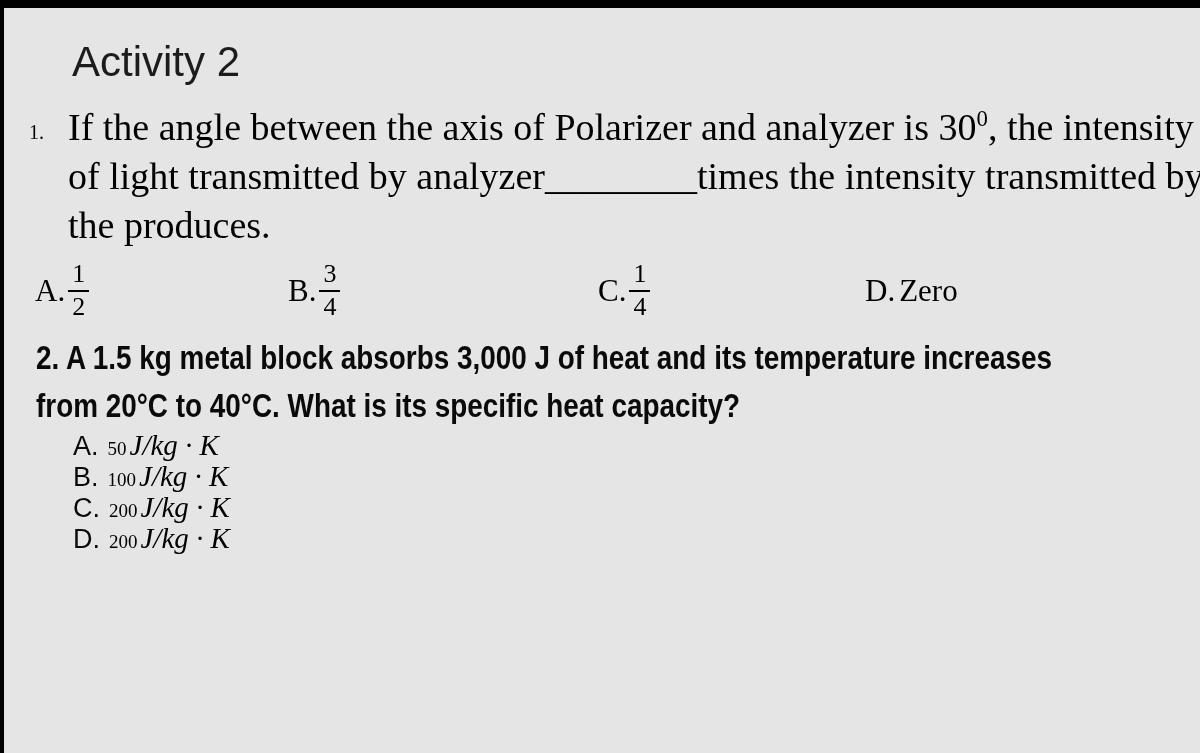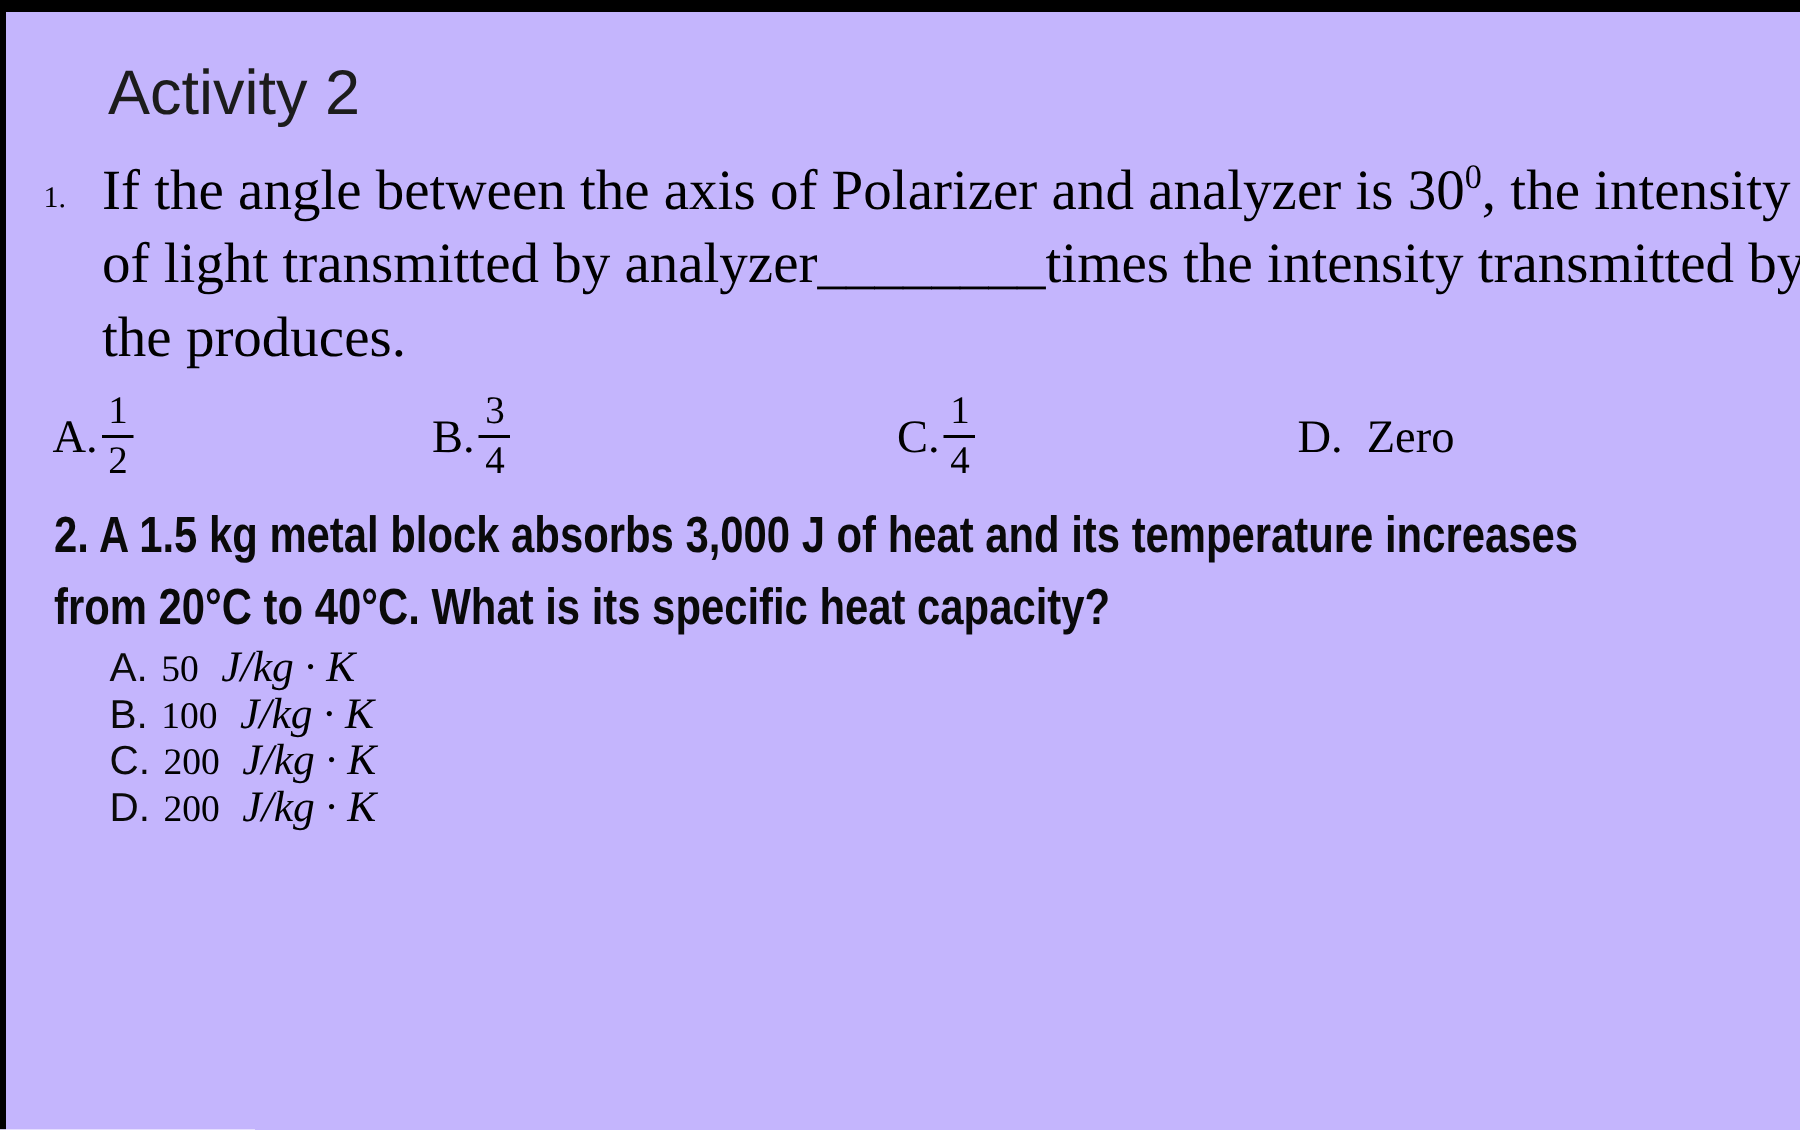--- a/index.html
+++ b/index.html
@@ -4,21 +4,21 @@
 <style>
   html, body {
     margin: 0;
     padding: 0;
     background: #ffffff;
   }
   #page {
     position: relative;
     width: 1200px;
     height: 753px;
-    background: #c4b5fd;
+    background: #e5e5e5;
     overflow: hidden;
     font-family: "Liberation Serif", serif;
     color: #000000;
   }
   .top-bar {
     position: absolute;
     left: 0; top: 0;
     width: 1200px; height: 8px;
     background: #000000;
   }
@@ -79,21 +79,21 @@
     align-items: center;
     font-size: 26px;
     line-height: 1.1;
     margin-left: 3px;
   }
   .frac .num {
     padding: 0 4px 1px 4px;
     border-bottom: 2px solid #000;
   }
   .frac .den { padding-top: 1px; }
-  .opt-text { margin-left: 16px; }
+  .opt-text { margin-left: 4px; }
   
   .q2-lines {
     position: absolute;
     left: 36px; top: 333px;
     font-family: "Liberation Sans", sans-serif;
     font-size: 34px;
     font-weight: 700;
     line-height: 48px;
     color: #0a0a0a;
   }
@@ -115,28 +115,28 @@
     align-items: baseline;
     white-space: nowrap;
   }
   .q2-opt .opt-label {
     font-family: "Liberation Sans", sans-serif;
     font-size: 27px;
     color: #0a0a0a;
   }
   .q2-opt .opt-number {
     font-family: "Liberation Serif", serif;
-    font-size: 25px;
+    font-size: 19px;
     margin-left: 9px;
   }
   .q2-opt .opt-unit {
     font-family: "Liberation Serif", serif;
     font-style: italic;
     font-size: 29px;
-    margin-left: 15px;
+    margin-left: 3px;
   }
   
   .q3-lines {
     position: absolute;
     left: 33px; top: 567px;
     font-family: "Liberation Sans", sans-serif;
     font-size: 34px;
     font-weight: 400;
     line-height: 50px;
     color: #0a0a0a;

